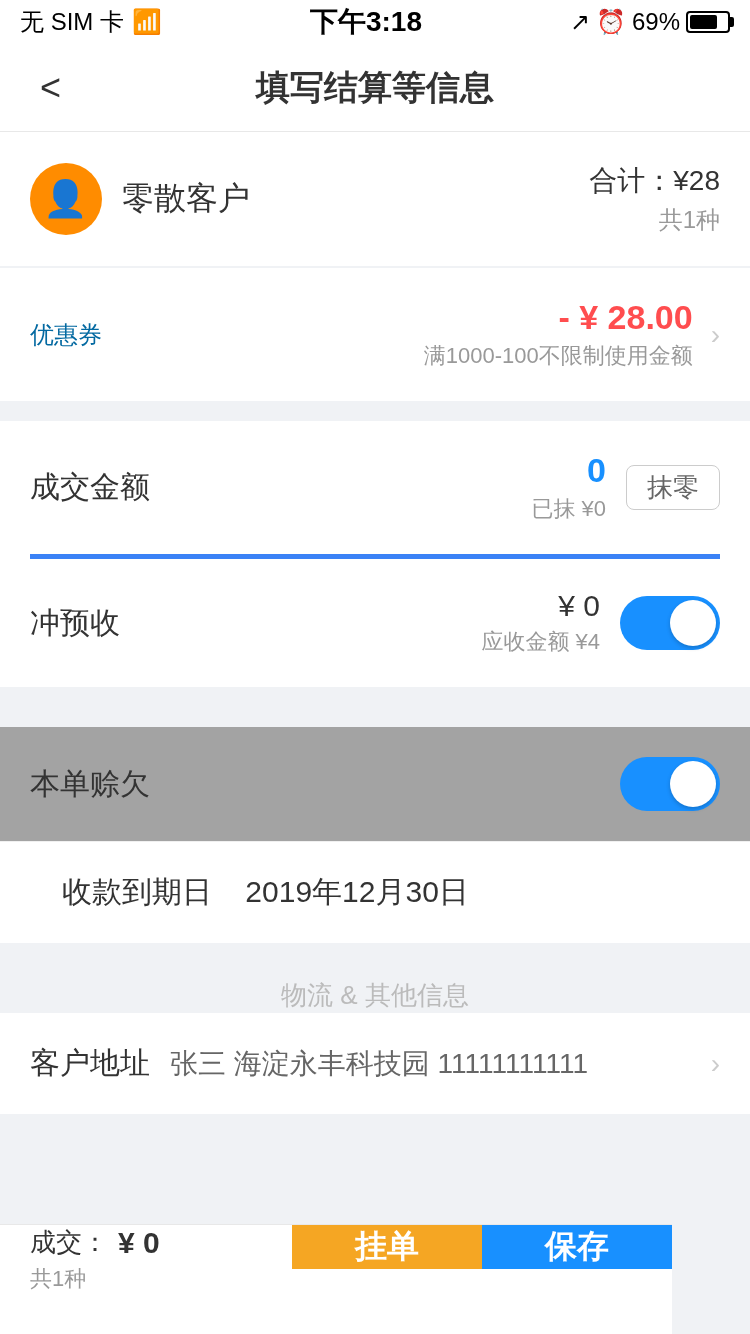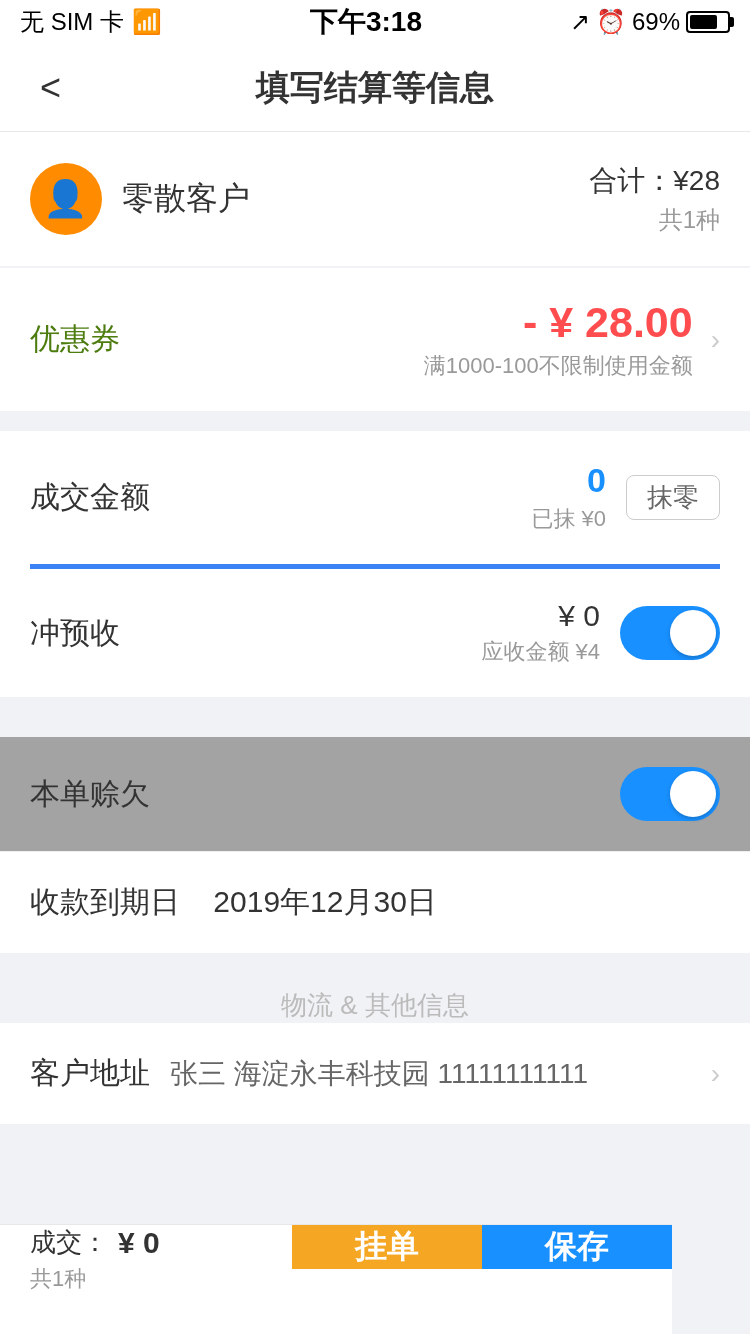--- a/index.html
+++ b/index.html
@@ -102,23 +102,23 @@
 
     
     .coupon-section {
       background: #fff;
       padding: 30px;
       margin-top: 2px;
       display: flex;
       align-items: center;
       justify-content: space-between;
     }
-    .coupon-label { font-size: 30px; color: #4d7c0f; }
+    .coupon-label { font-size: 24px; color: #0369a1; }
     .coupon-right { display: flex; align-items: center; gap: 10px; }
-    .coupon-amount { font-size: 43px; color: #ff4d4f; font-weight: 600; }
+    .coupon-amount { font-size: 34px; color: #ff4d4f; font-weight: 600; }
     .coupon-desc { font-size: 22px; color: #999; text-align: right; margin-top: 4px; }
     .coupon-right-inner { text-align: right; }
     .chevron-right { color: #ccc; font-size: 28px; margin-left: 8px; }
 
     
     .divider-section {
       height: 20px;
       background: #f0f2f5;
     }
 
@@ -191,21 +191,21 @@
       justify-content: space-between;
     }
     .debt-label { font-size: 30px; color: #333; }
 
     
     .due-date-section {
       background: #fff;
       padding: 30px;
       border-top: 1px solid #f0f0f0;
     }
-    .due-date-text { font-size: 30px; color: #333; }
+    .due-date-text { font-size: 30px; color: #333; margin-left: 32px; }
 
     
     .logistics-divider {
       background: #f0f2f5;
       height: 70px;
       display: flex;
       align-items: flex-end;
       justify-content: center;
       margin-top: 0;
     }

